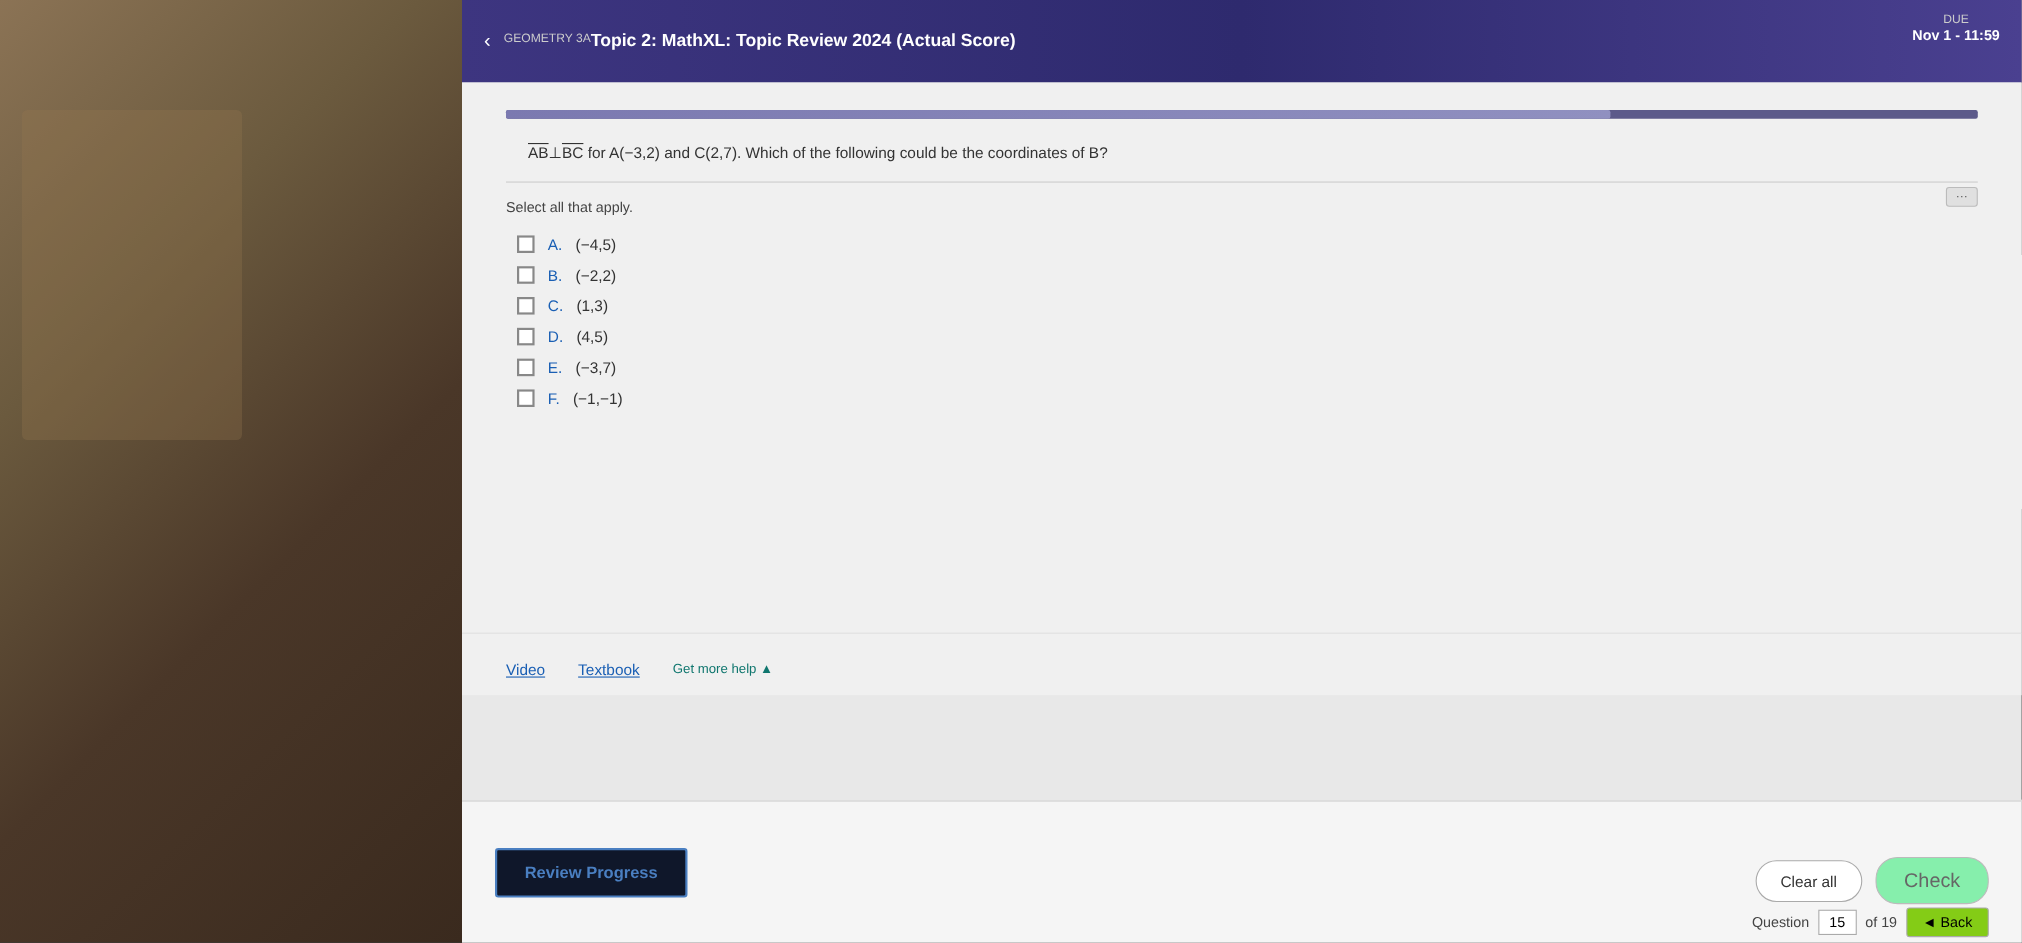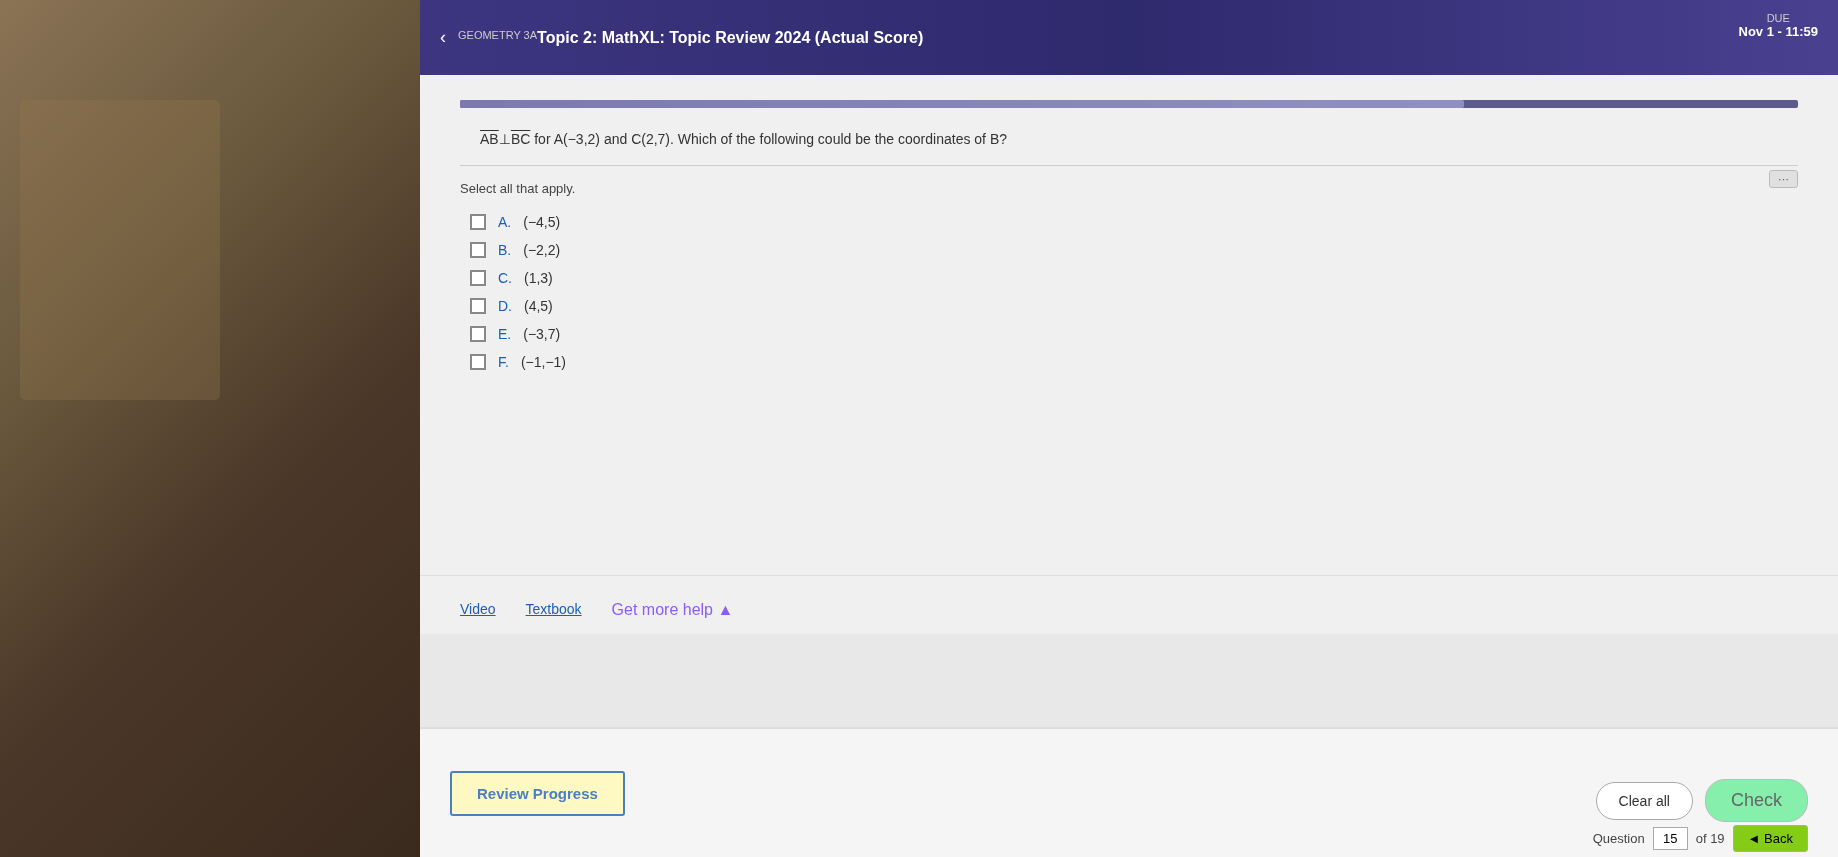--- a/index.html
+++ b/index.html
@@ -208,41 +208,41 @@
 
     .help-link {
       font-size: 14px;
       color: #1a5fb4;
       text-decoration: underline;
       cursor: pointer;
       font-weight: 500;
     }
 
     .get-more-help {
-      font-size: 16px;
-      color: #8b5cf6;
+      font-size: 12px;
+      color: #0f766e;
       cursor: pointer;
     }
 
     
     .bottom-toolbar {
       position: absolute;
       bottom: 0;
       left: 0;
       right: 0;
       height: 130px;
       background: #f5f5f5;
       border-top: 2px solid #ddd;
       display: flex;
       align-items: center;
       padding: 0 30px;
     }
 
     .review-progress-btn {
-      background: #fef9c3;
+      background: #0f172a;
       border: 2px solid #4a7fc1;
       color: #4a7fc1;
       padding: 12px 25px;
       font-size: 15px;
       font-weight: 600;
       cursor: pointer;
       border-radius: 3px;
     }
 
     .bottom-right {

